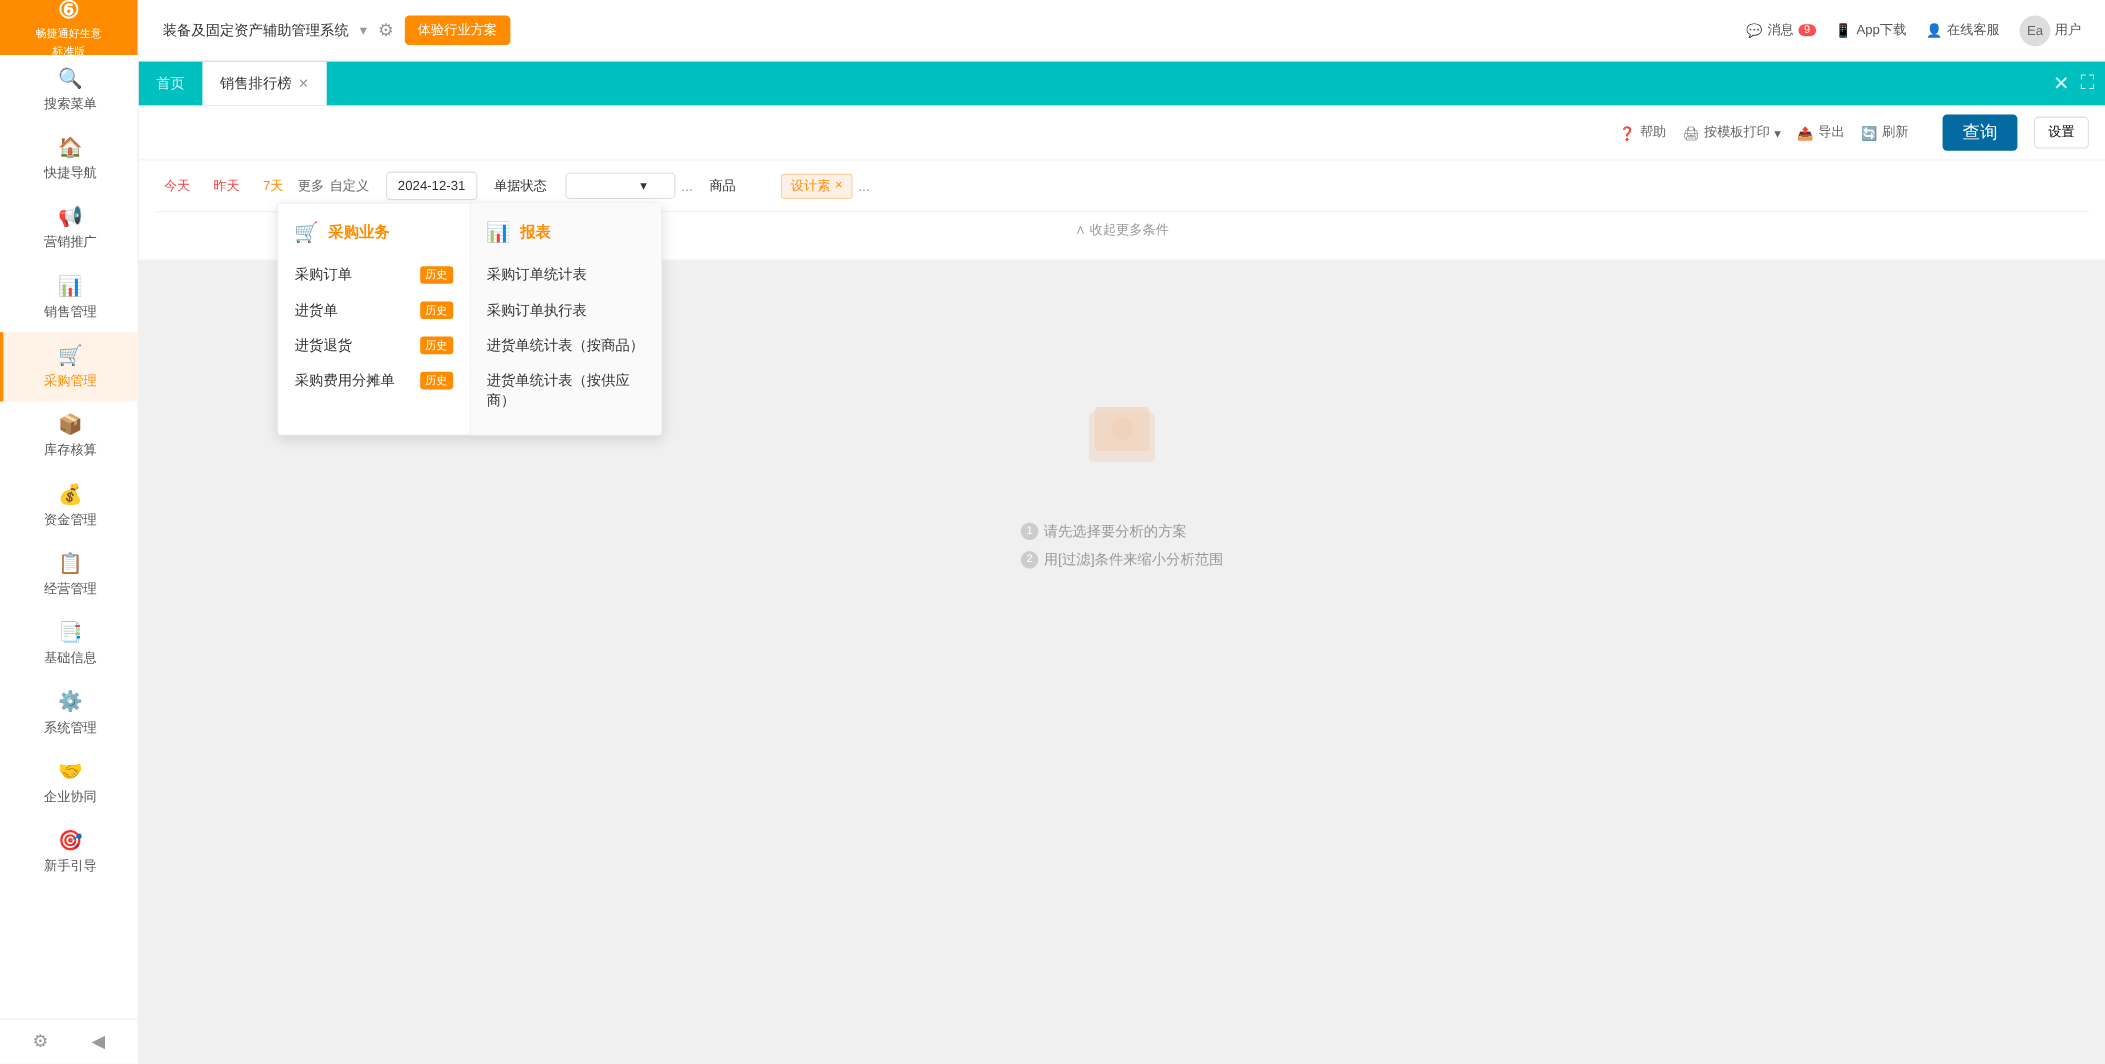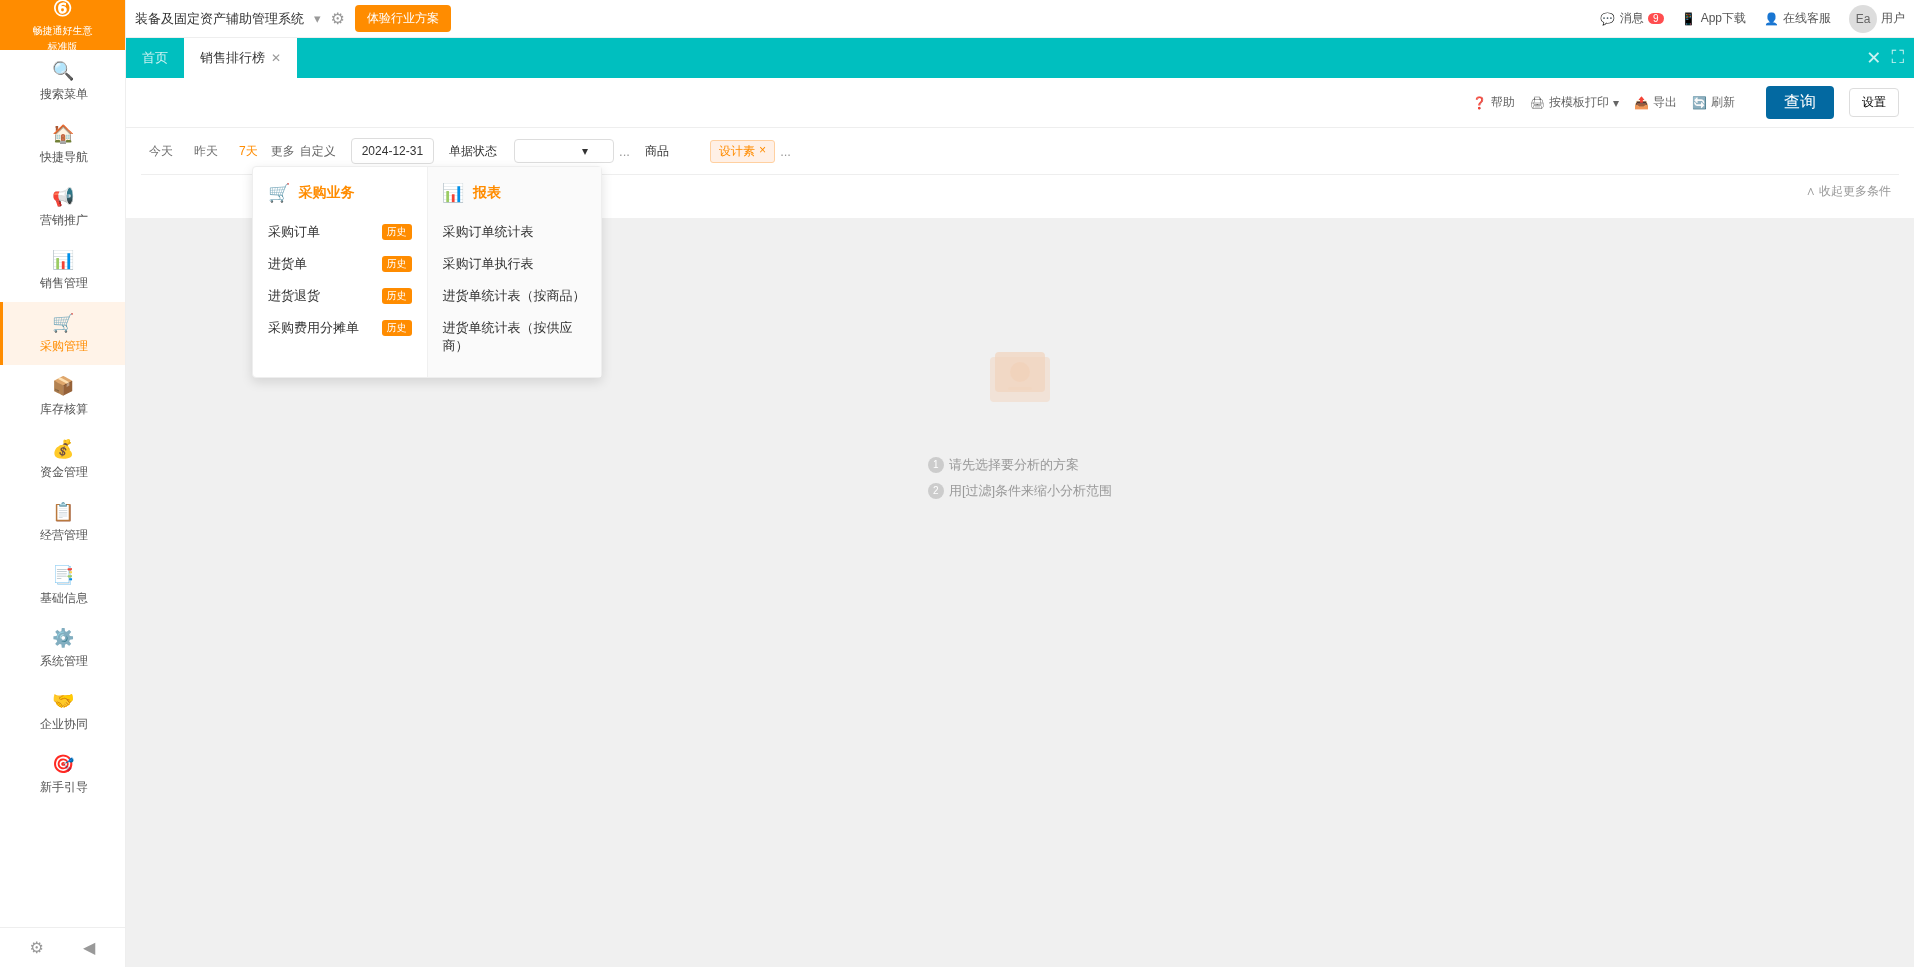--- a/index.html
+++ b/index.html
@@ -65,25 +65,25 @@
     .main {
       flex: 1;
       display: flex;
       flex-direction: column;
       height: 967px;
       overflow: hidden;
     }
 
     
     .top-header {
-      height: 38px;
-      background: white;
-      display: flex;
-      align-items: center;
-      padding: 0 9px;
+      height: 56px;
+      background: white;
+      display: flex;
+      align-items: center;
+      padding: 0 22px;
       border-bottom: 1px solid #eee;
       gap: 10px;
     }
     .system-title {
       color: #333;
       font-size: 13px;
     }
     .header-dropdown-btn {
       color: #999;
       cursor: pointer;
@@ -260,21 +260,21 @@
     .date-filter {
       display: flex;
       align-items: center;
       gap: 5px;
       font-size: 12px;
       color: #666;
     }
     .date-option {
       padding: 3px 8px;
       cursor: pointer;
-      color: #737373;
+      color: #ef4444;
     }
     .date-option.active { color: #ff8c00; }
     .more-link { color: #666; cursor: pointer; }
     .custom-link { color: #666; cursor: pointer; font-family: Liberation Mono, monospace; }
     .ellipsis { color: #999; cursor: pointer; }
     .filter-select {
       display: flex;
       align-items: center;
       gap: 5px;
     }
@@ -286,21 +286,21 @@
       color: #333;
       background: white;
       cursor: pointer;
       position: relative;
       display: flex;
       align-items: center;
       gap: 5px;
       min-width: 100px;
     }
     .collapse-btn {
-      text-align: right;
+      text-align: center;
       padding: 8px;
       color: #999;
       cursor: pointer;
       font-size: 12px;
       background: white;
       border-top: 1px solid #eee;
     }
 
     
     .empty-state {

